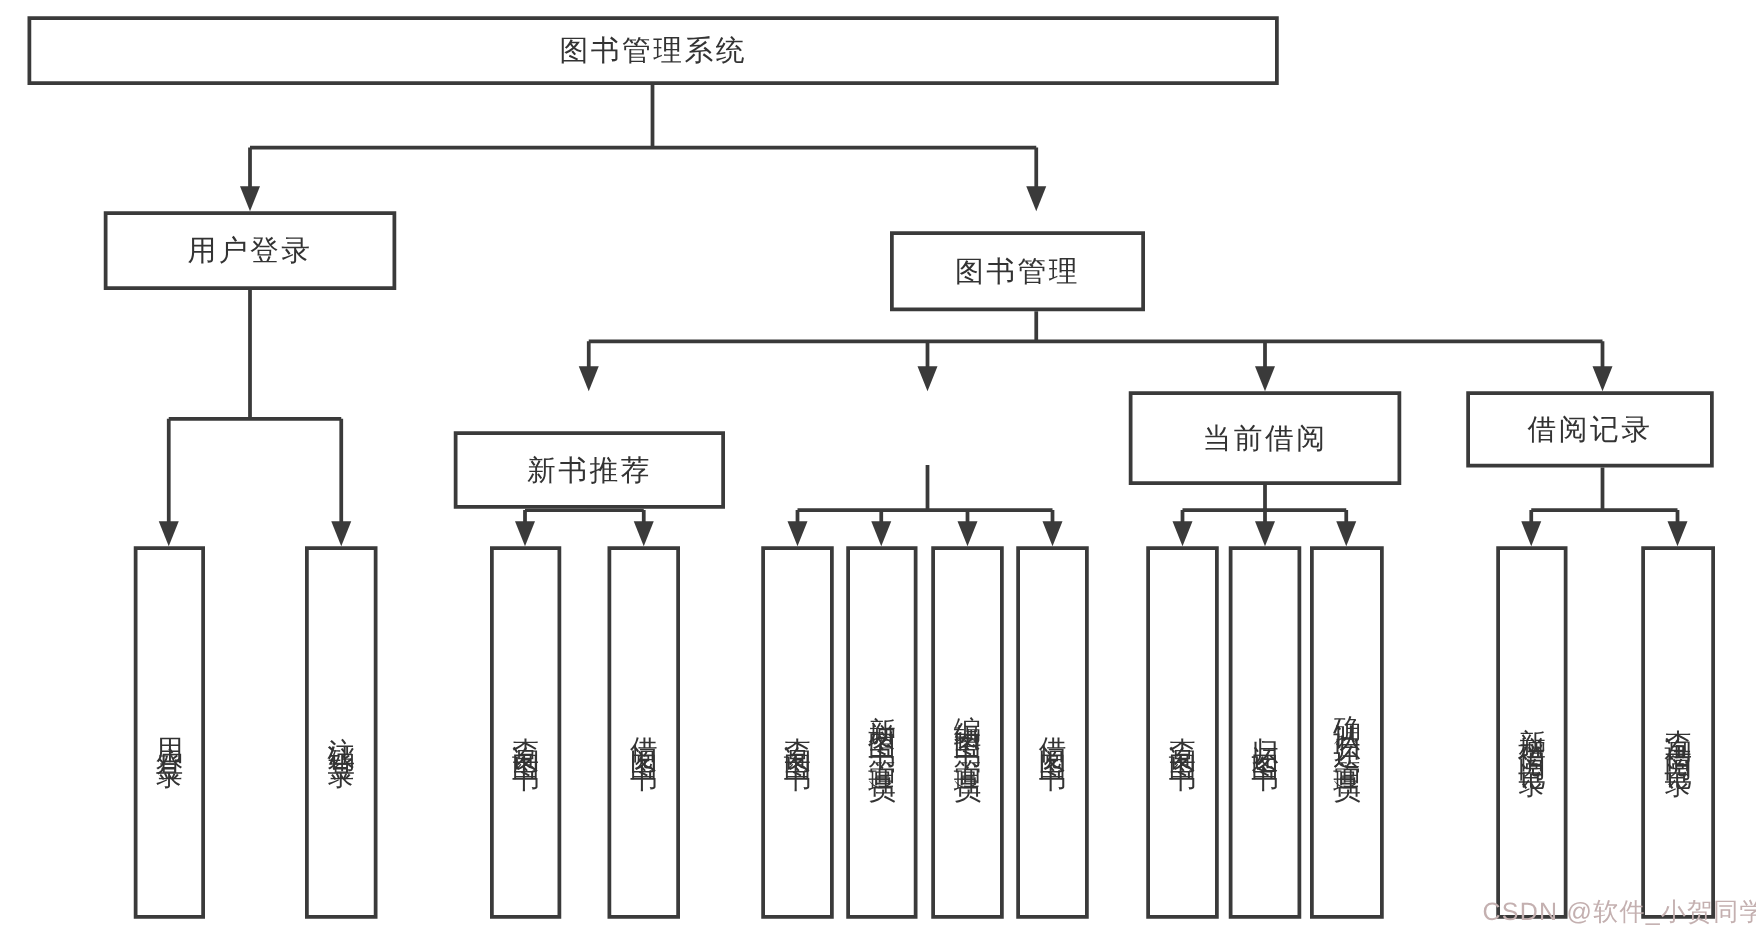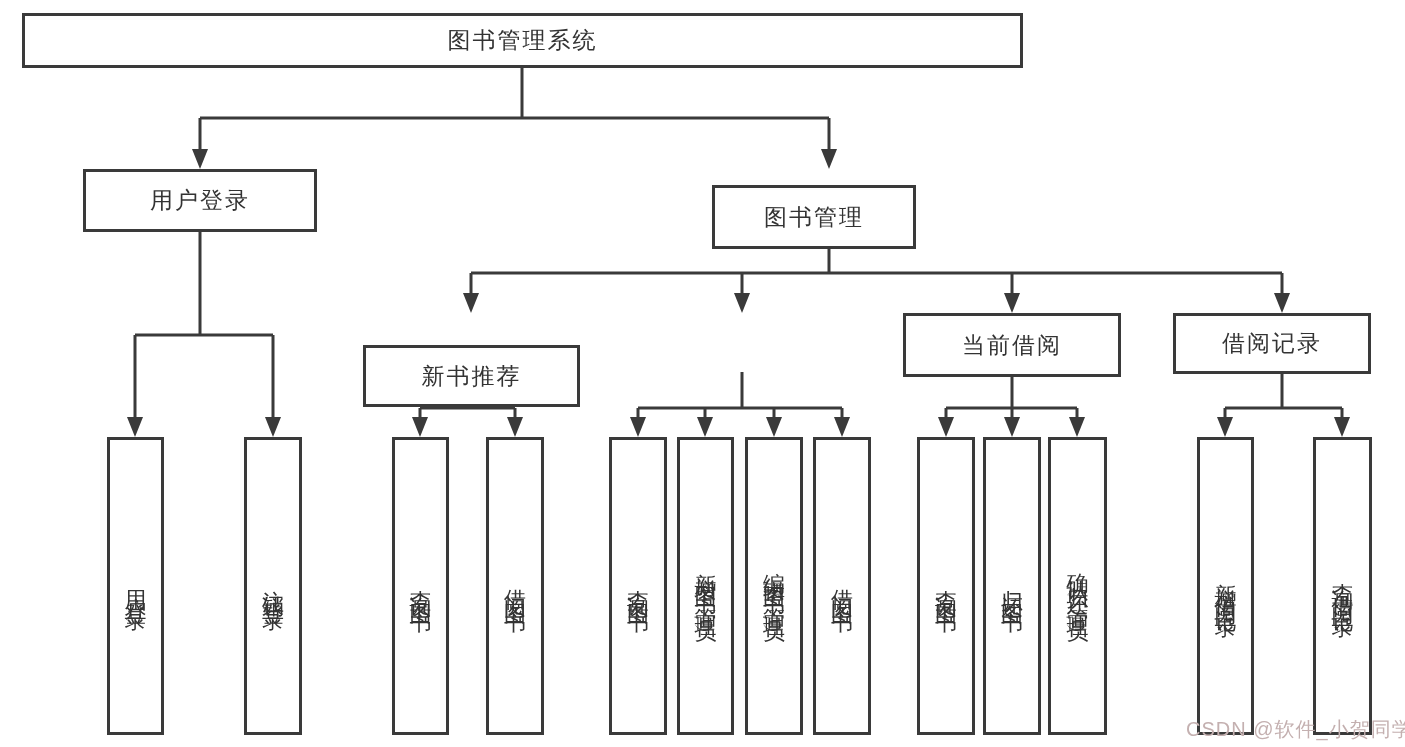--- a/index.html
+++ b/index.html
@@ -107,21 +107,21 @@
   <div class="hbox" style="left:83px; top:169px; width:234px; height:63px;">
     <span>用户登录</span>
   </div>
   <div class="hbox" style="left:712px; top:169px; width:204px; height:64px;margin-top:16px;">
     <span>图书管理</span>
   </div>
 
   <div class="hbox" style="left:363px; top:313px; width:217px; height:62px;margin-top:32px;">
     <span>新书推荐</span>
   </div>
-  <div class="hbox" style="left:903px; top:313px; width:218px; height:64px;">
+  <div class="hbox" style="left:903px; top:313px; width:218px; height:75px;">
     <span>当前借阅</span>
   </div>
   <div class="hbox" style="left:1173px; top:313px; width:198px; height:61px;">
     <span>借阅记录</span>
   </div>
 
   <div class="vbox" style="left:107px; width:57px;">
     <span class="vlabel">用户登录</span>
   </div>
   <div class="vbox" style="left:244px; width:58px;">

